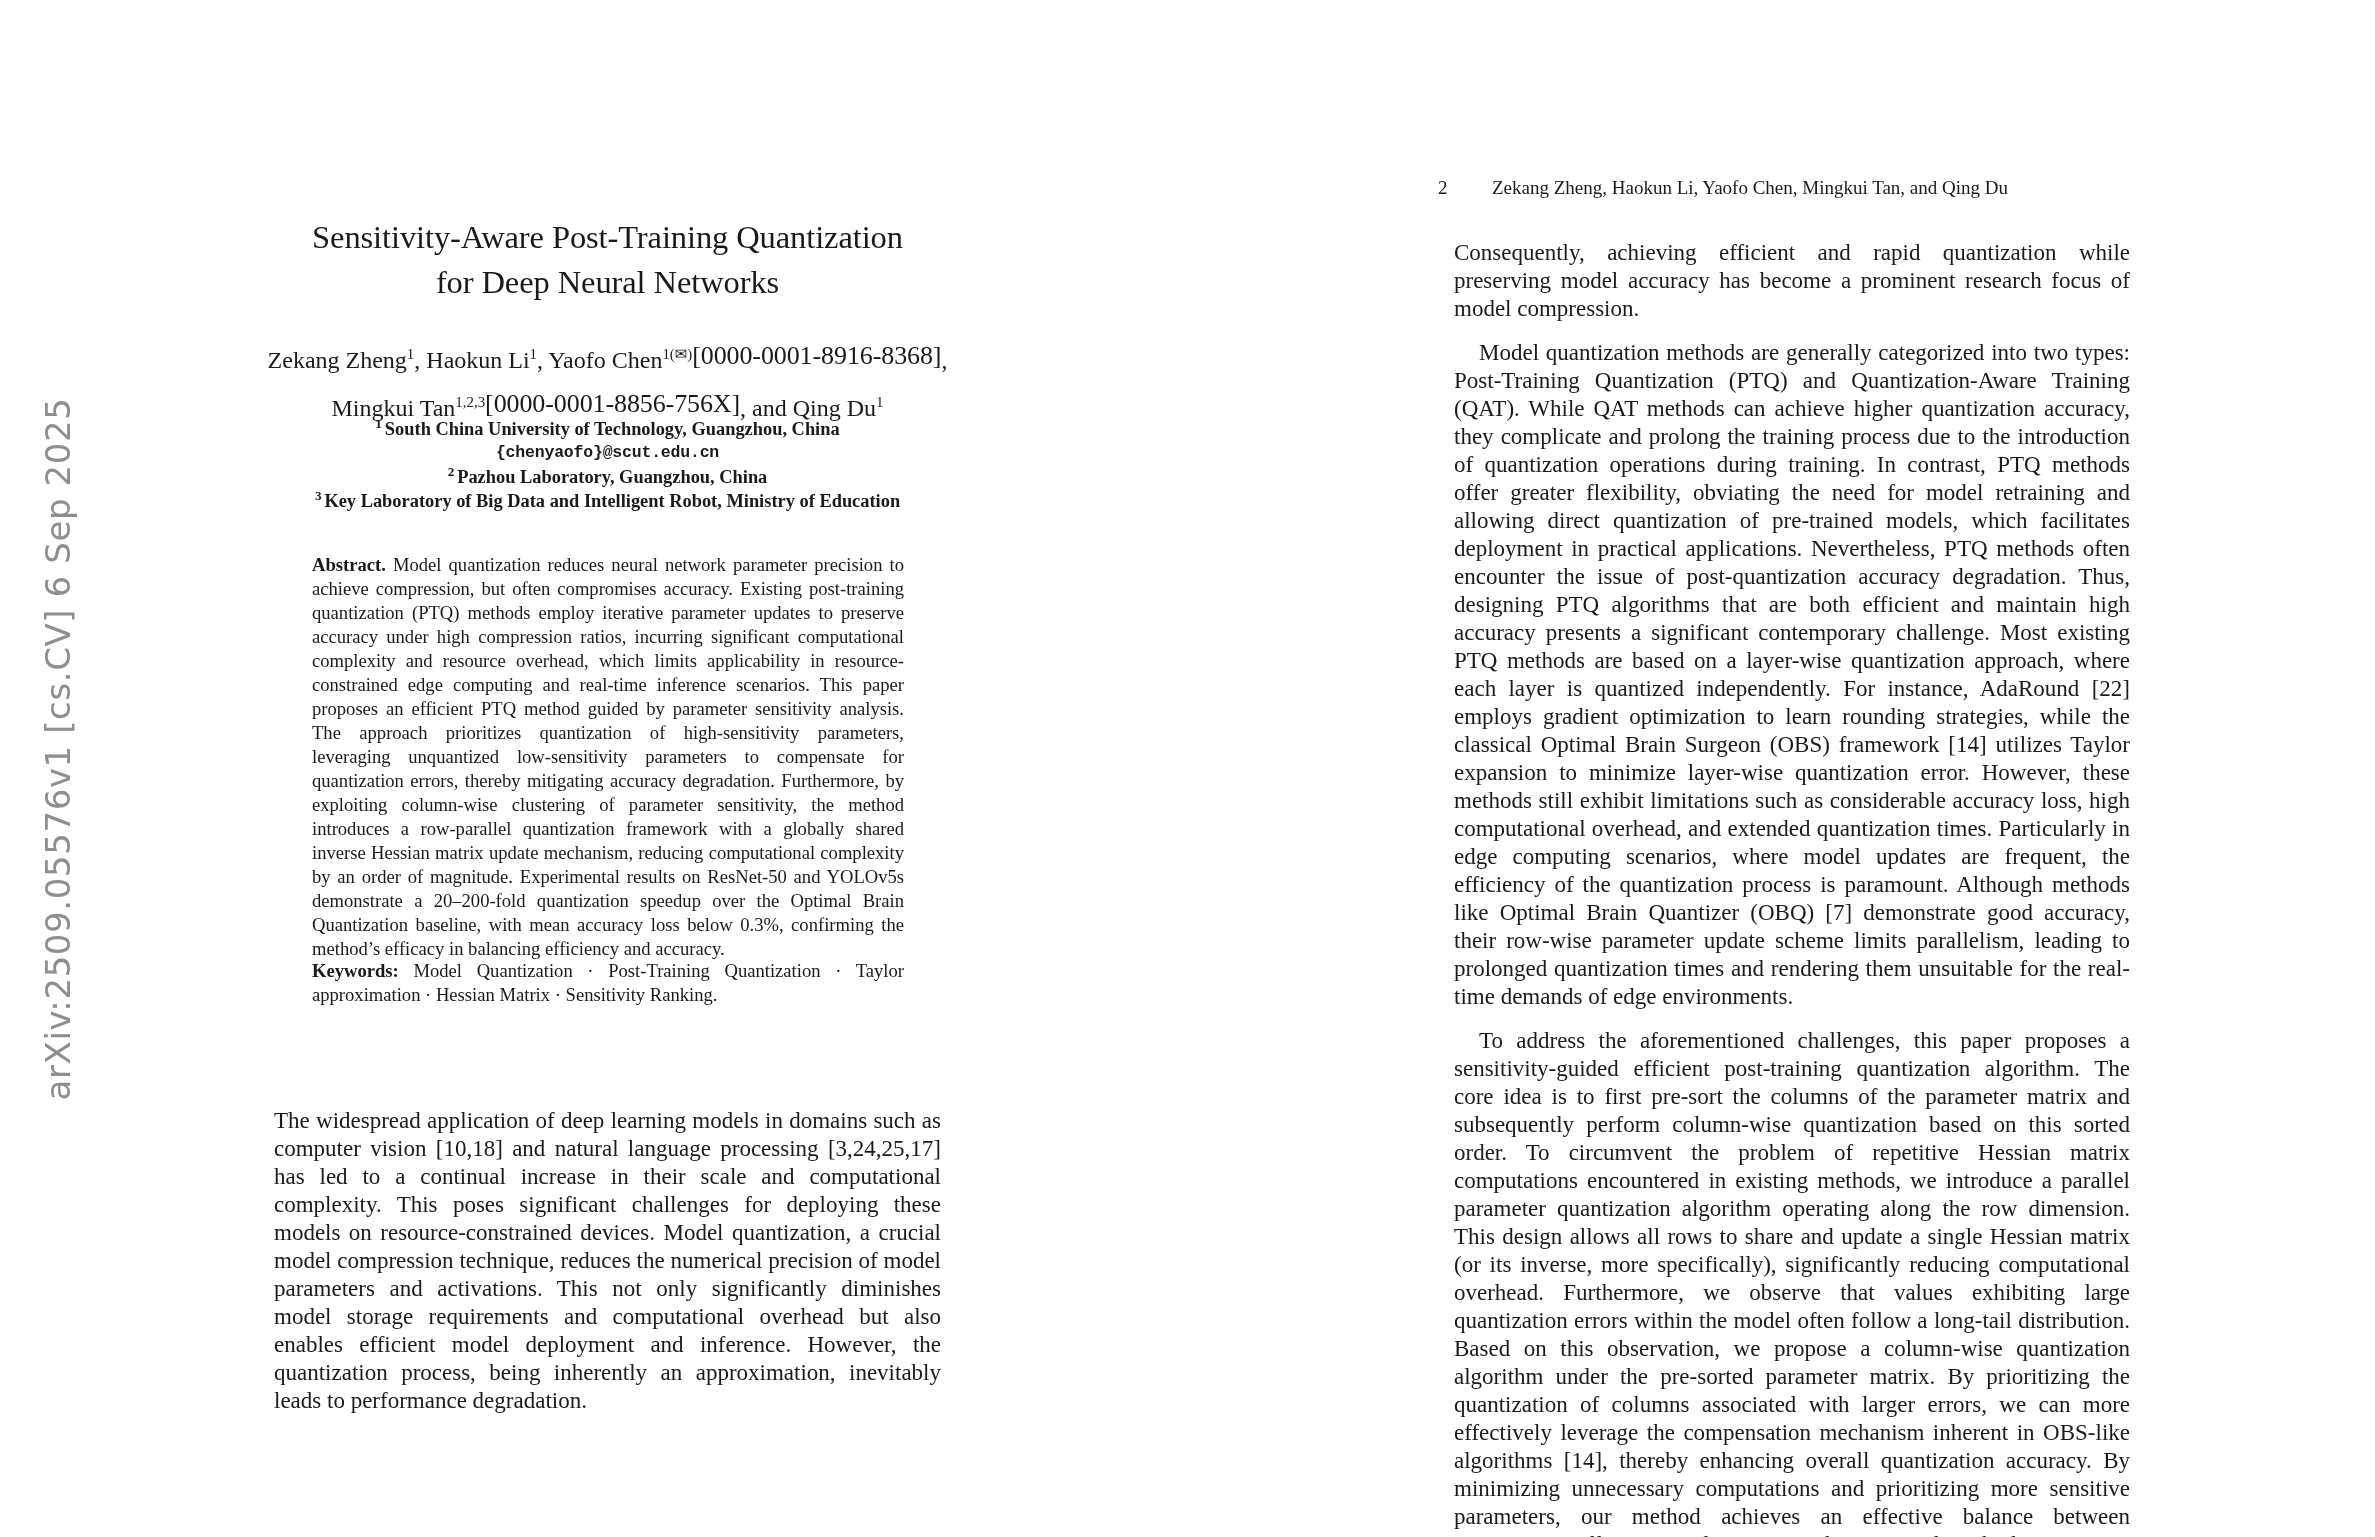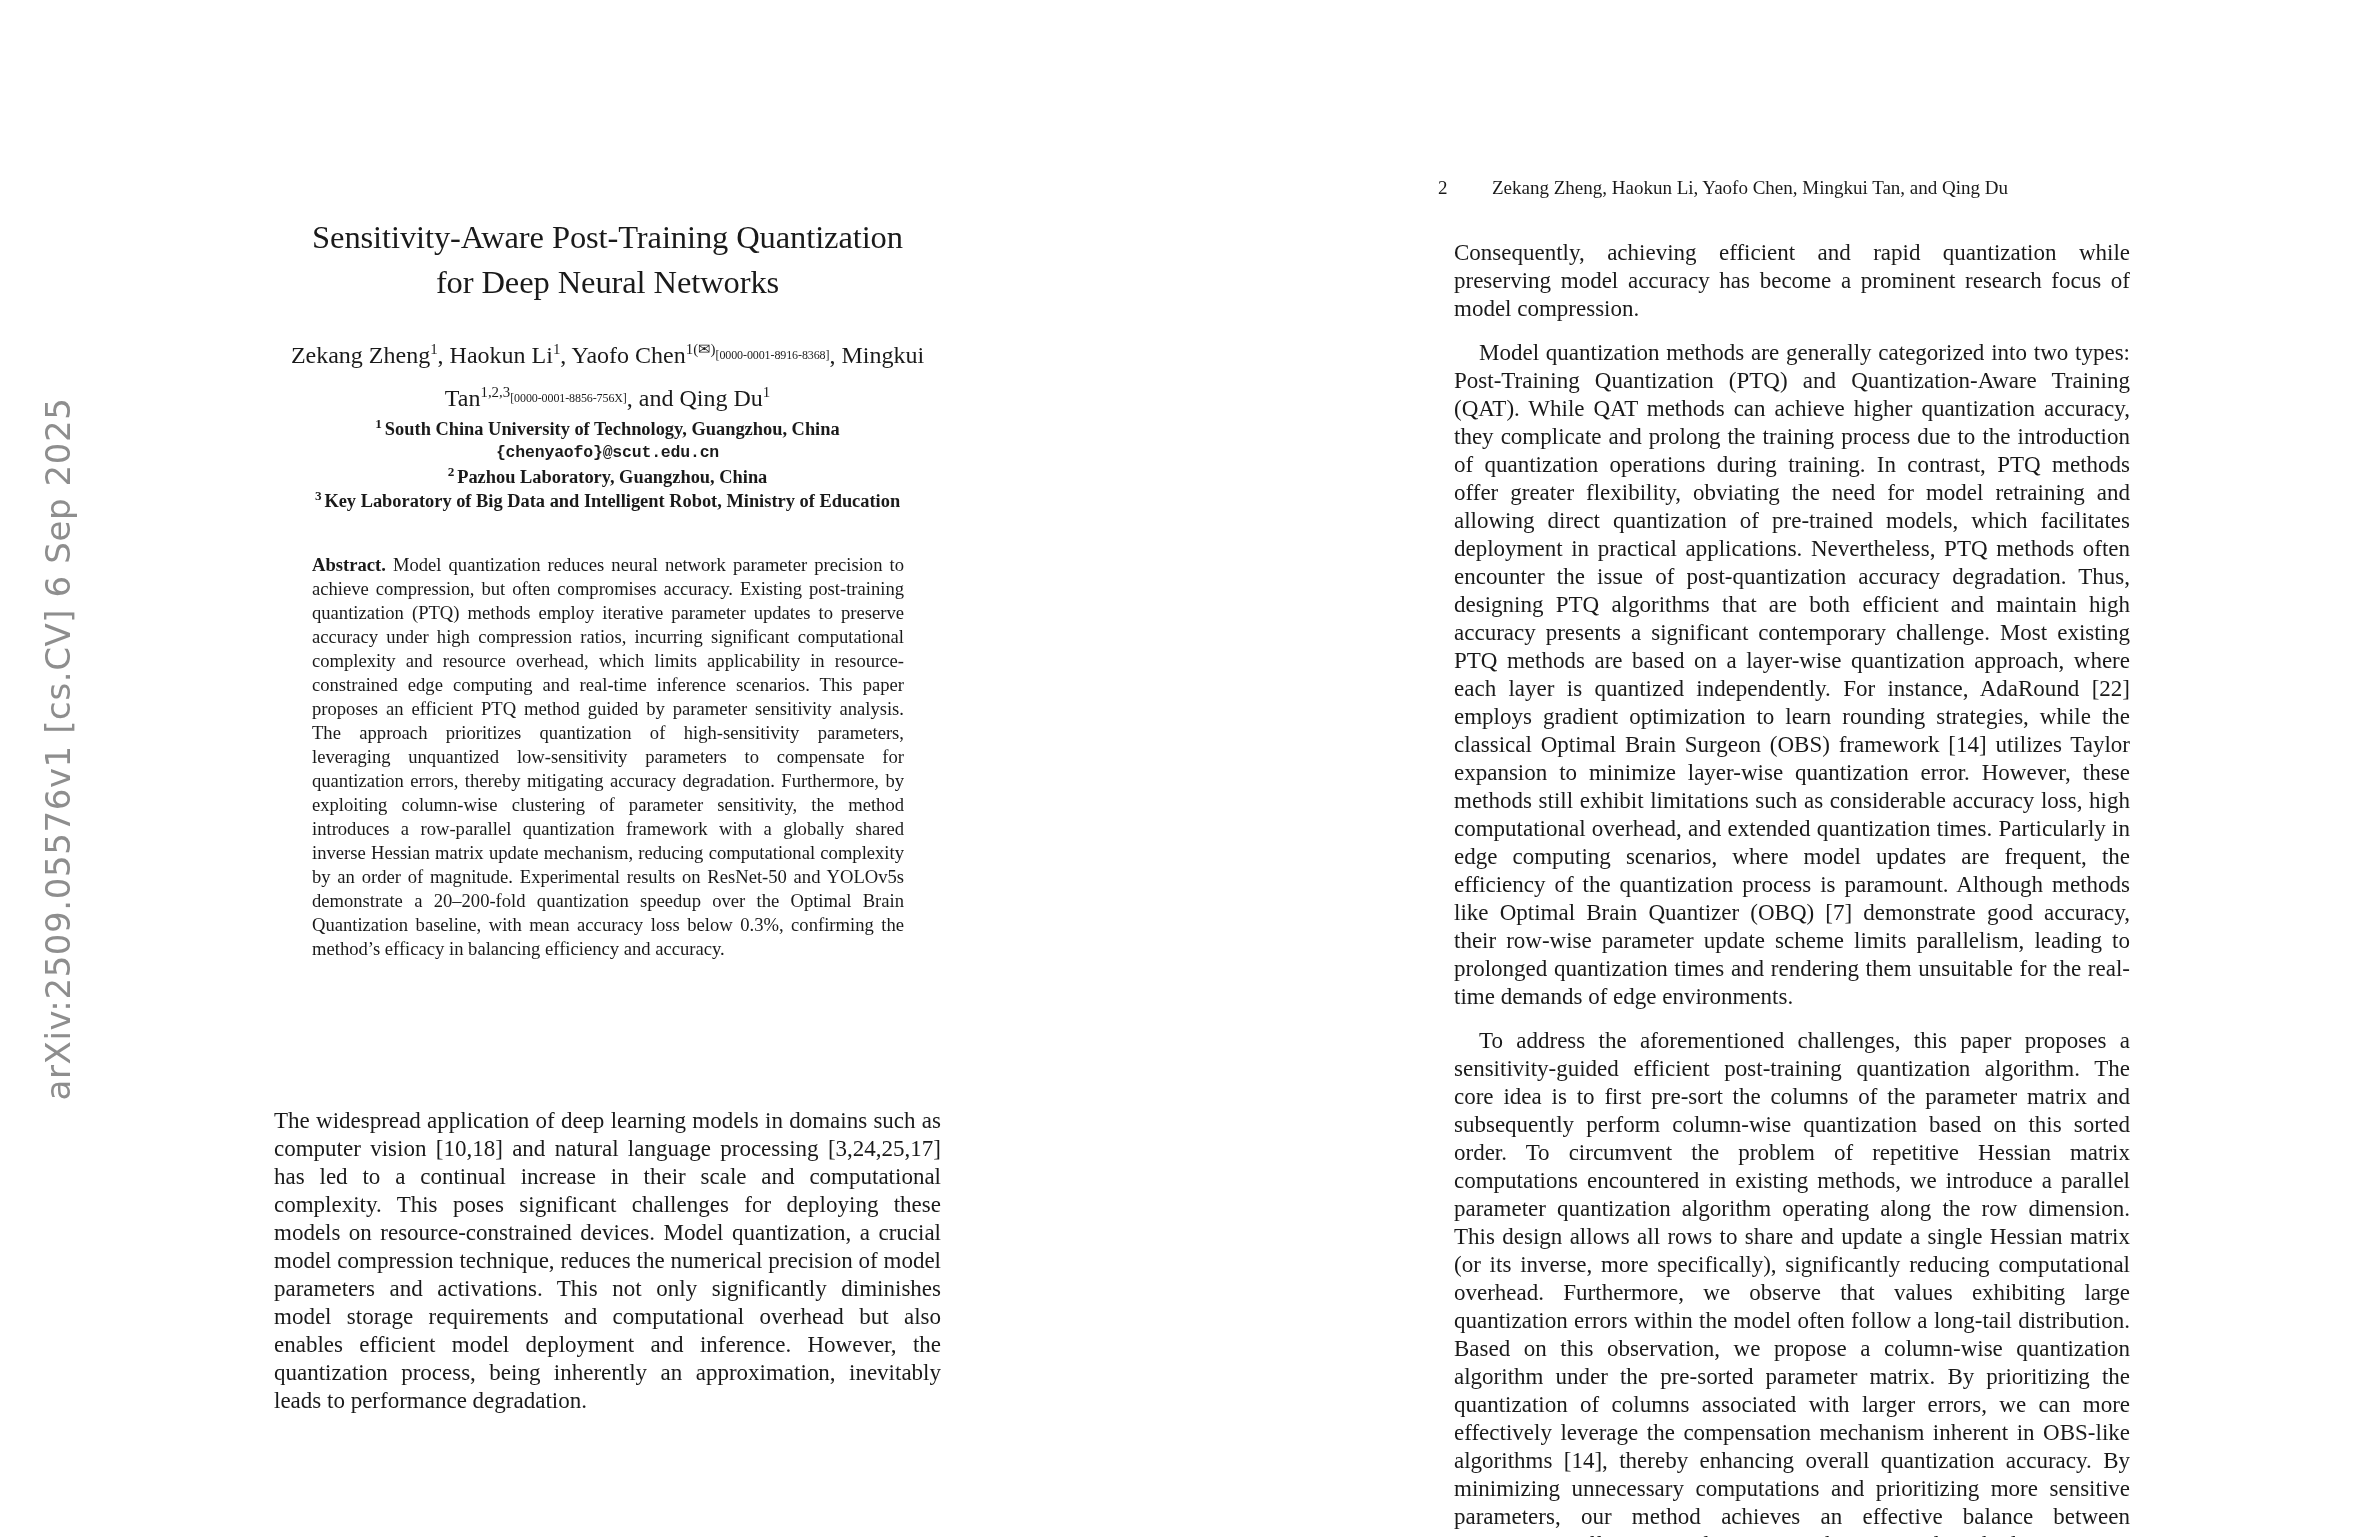--- a/index.html
+++ b/index.html
@@ -80,21 +80,21 @@
     text-align: center;
     font-size: 24px;
     line-height: 43px;
   }
   .authors-block sup {
     font-size: 0.62em;
     vertical-align: super;
     line-height: 0;
   }
   .orcid {
-    font-size: 12px;
+    font-size: 26px;
     vertical-align: 3.9px;
     letter-spacing: -0.1px;
     text-align: right;
   }
   .envelope {
     font-size: 0.82em;
   }
 
   
   .affil-block {
@@ -220,20 +220,24 @@
       <div class="email">{chenyaofo}@scut.edu.cn</div>
       <div><sup>2</sup><span>Pazhou Laboratory, Guangzhou, China</span></div>
       <div><sup>3</sup><span>Key Laboratory of Big Data and Intelligent Robot, Ministry of Education</span></div>
     </div>
 
     <div class="abstract-block">
       <b>Abstract.</b>
       <span>Model quantization reduces neural network parameter precision to achieve compression, but often compromises accuracy. Existing post-training quantization (PTQ) methods employ iterative parameter updates to preserve accuracy under high compression ratios, incurring significant computational complexity and resource overhead, which limits applicability in resource-constrained edge computing and real-time inference scenarios. This paper proposes an efficient PTQ method guided by parameter sensitivity analysis. The approach prioritizes quantization of high-sensitivity parameters, leveraging unquantized low-sensitivity parameters to compensate for quantization errors, thereby mitigating accuracy degradation. Furthermore, by exploiting column-wise clustering of parameter sensitivity, the method introduces a row-parallel quantization framework with a globally shared inverse Hessian matrix update mechanism, reducing computational complexity by an order of magnitude. Experimental results on ResNet-50 and YOLOv5s demonstrate a 20–200-fold quantization speedup over the Optimal Brain Quantization baseline, with mean accuracy loss below 0.3%, confirming the method’s efficacy in balancing efficiency and accuracy.</span>
     </div>
 
+    <div class="keywords-block">
+      <b>Keywords:</b>
+      <span>Model Quantization · Post-Training Quantization · Taylor approximation · Hessian Matrix · Sensitivity Ranking.</span>
+    </div>
 
 
     <div class="left-body">
       <p class="body-p">The widespread application of deep learning models in domains such as computer vision [10,18] and natural language processing [3,24,25,17] has led to a continual increase in their scale and computational complexity. This poses significant challenges for deploying these models on resource-constrained devices. Model quantization, a crucial model compression technique, reduces the numerical precision of model parameters and activations. This not only significantly diminishes model storage requirements and computational overhead but also enables efficient model deployment and inference. However, the quantization process, being inherently an approximation, inevitably leads to performance degradation.</p>
     </div>
 
   </div>
 
   <div class="col col-right">
 

